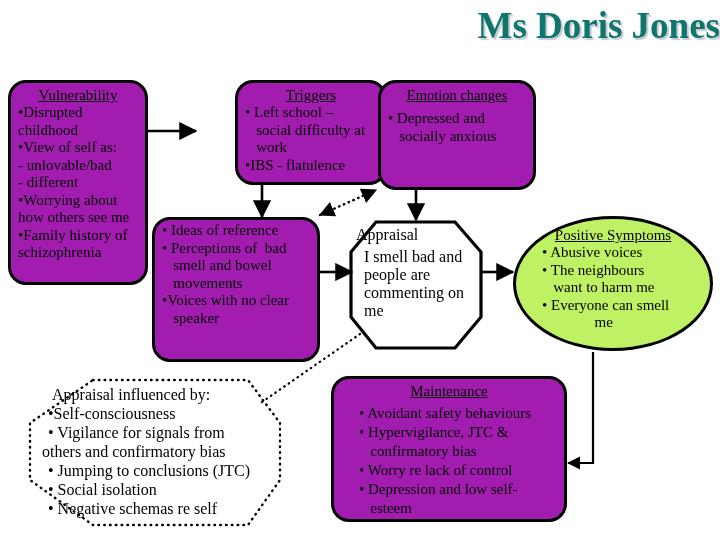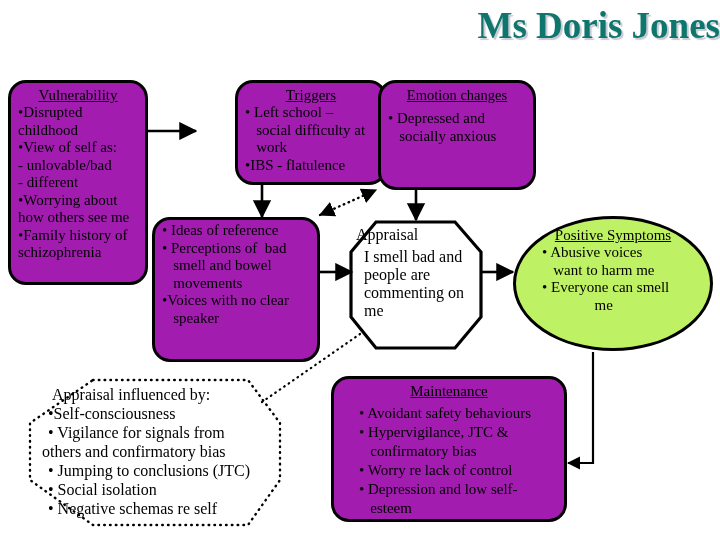--- a/index.html
+++ b/index.html
@@ -135,20 +135,21 @@
       <div>people are</div>
       <div>commenting on</div>
       <div>me</div>
     </div>
   </div>
 
   <div class="node ellipse" style="left:513px;top:216px;width:200px;height:135px;padding:8px 12px 0 12px;">
     <span class="hdr">Positive Symptoms</span>
     <div class="body" style="padding-left:14px;">
       <div>• Abusive voices</div>
+      <div>• The neighbours</div>
       <div>   want to harm me</div>
       <div>• Everyone can smell</div>
       <div>              me</div>
     </div>
   </div>
 
   <div class="shape-text" style="left:42px;top:386px;width:238px;height:135px;">
     <span class="hdr" style="text-align:left;padding-left:10px;">Appraisal influenced by:</span>
     <div class="body" style="line-height:19px;">
       <div style="padding-left:6px;">•Self-consciousness</div>

